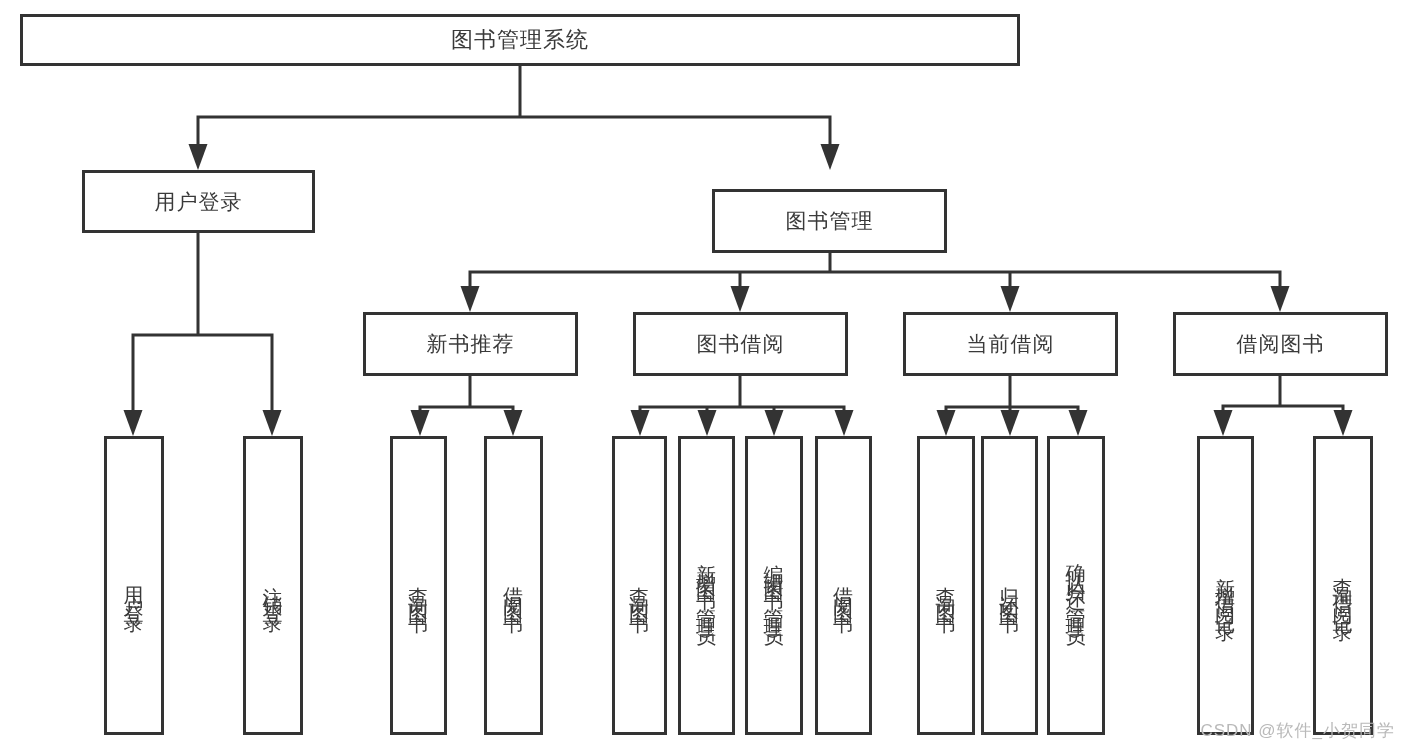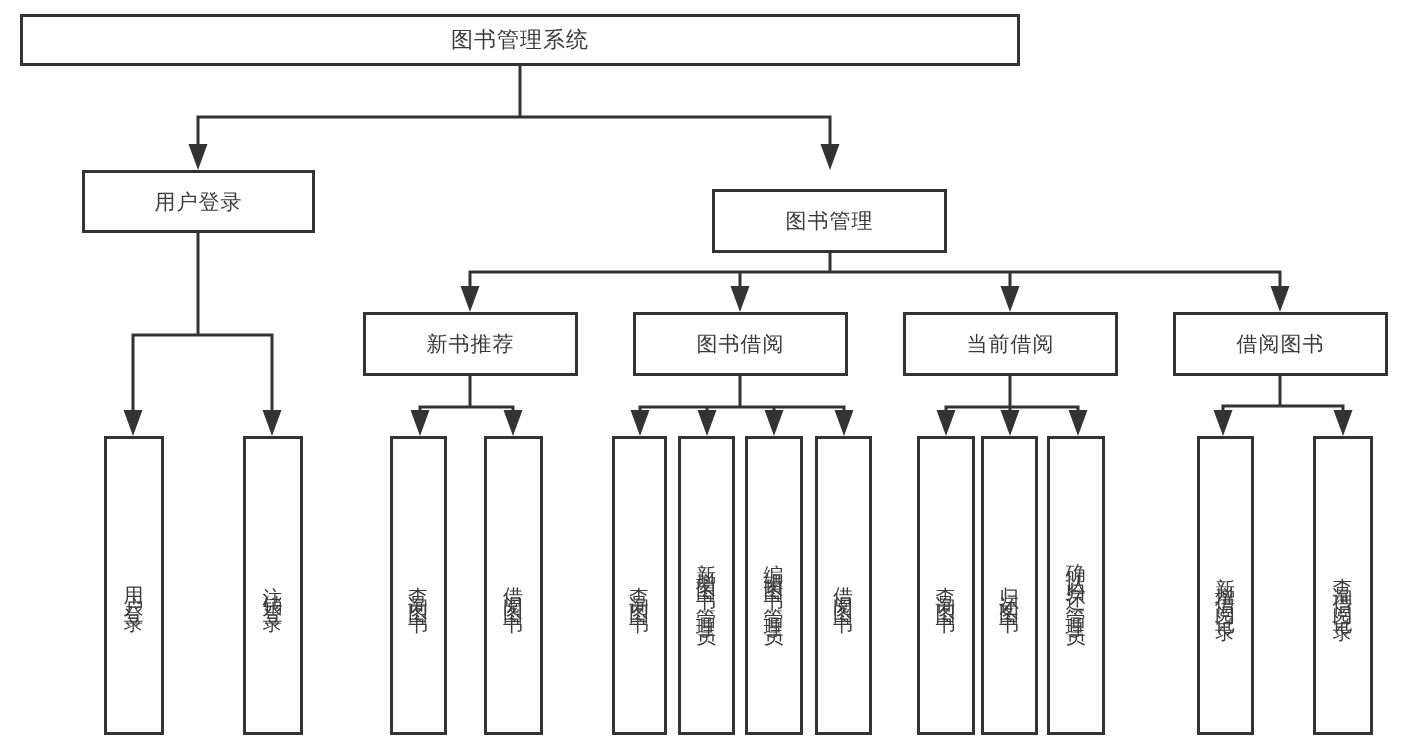--- a/index.html
+++ b/index.html
@@ -130,14 +130,15 @@
   <div class="node leaf b5">查询图书</div>
   <div class="node leaf b6">新增图书（管理员）</div>
   <div class="node leaf b7">编辑图书（管理员）</div>
   <div class="node leaf b8">借阅图书</div>
   <div class="node leaf b9">查询图书</div>
   <div class="node leaf b10">归还图书</div>
   <div class="node leaf b11">确认归还（管理员）</div>
   <div class="node leaf b12">新增借阅记录</div>
   <div class="node leaf b13">查询借阅记录</div>
 
+  <div class="watermark">CSDN @软件_小贺同学</div>
 
 </div>
 
 </body></html>

